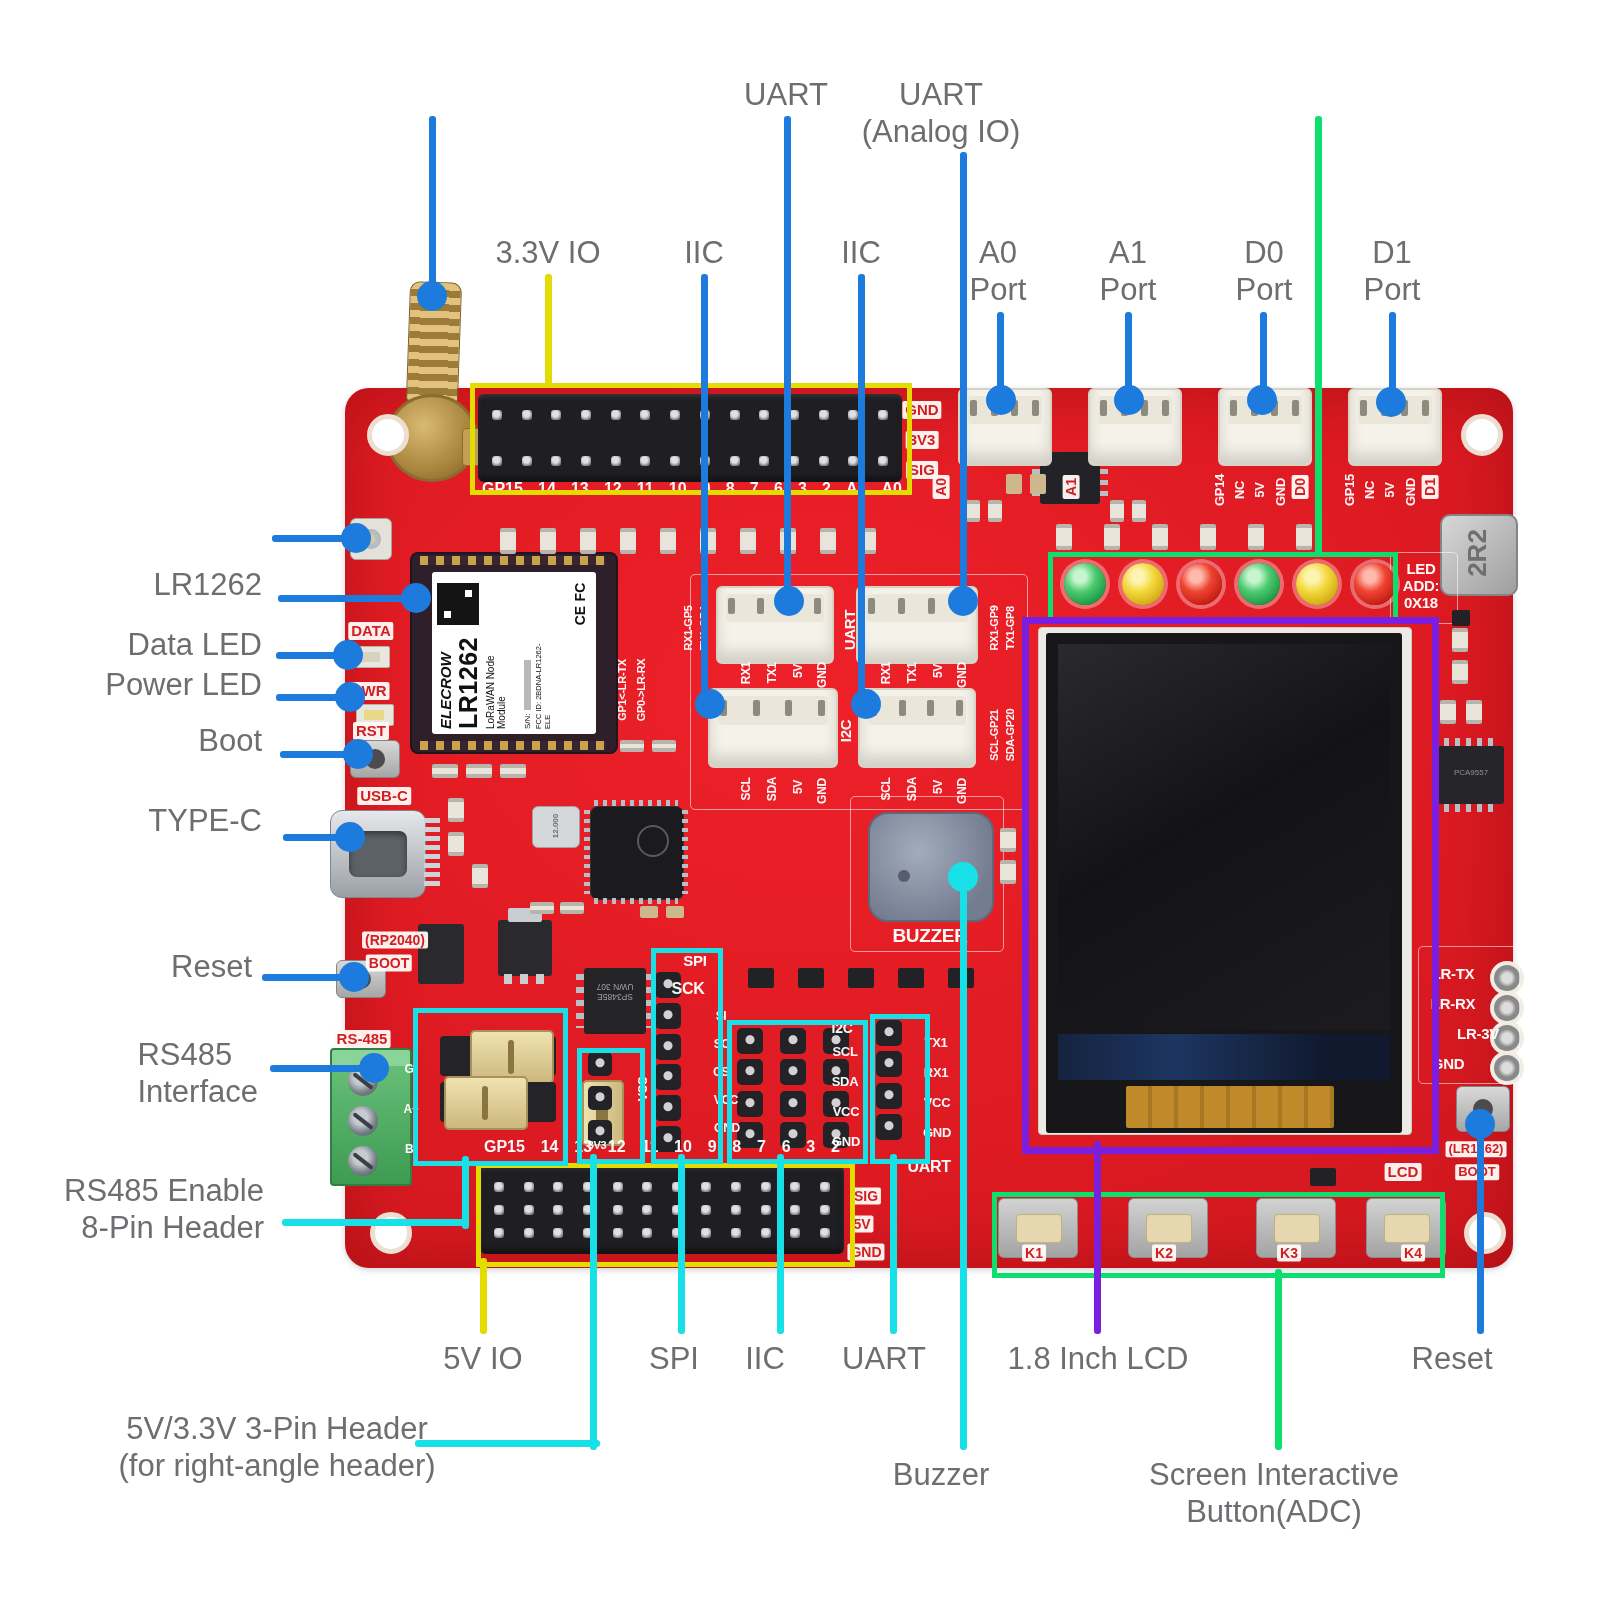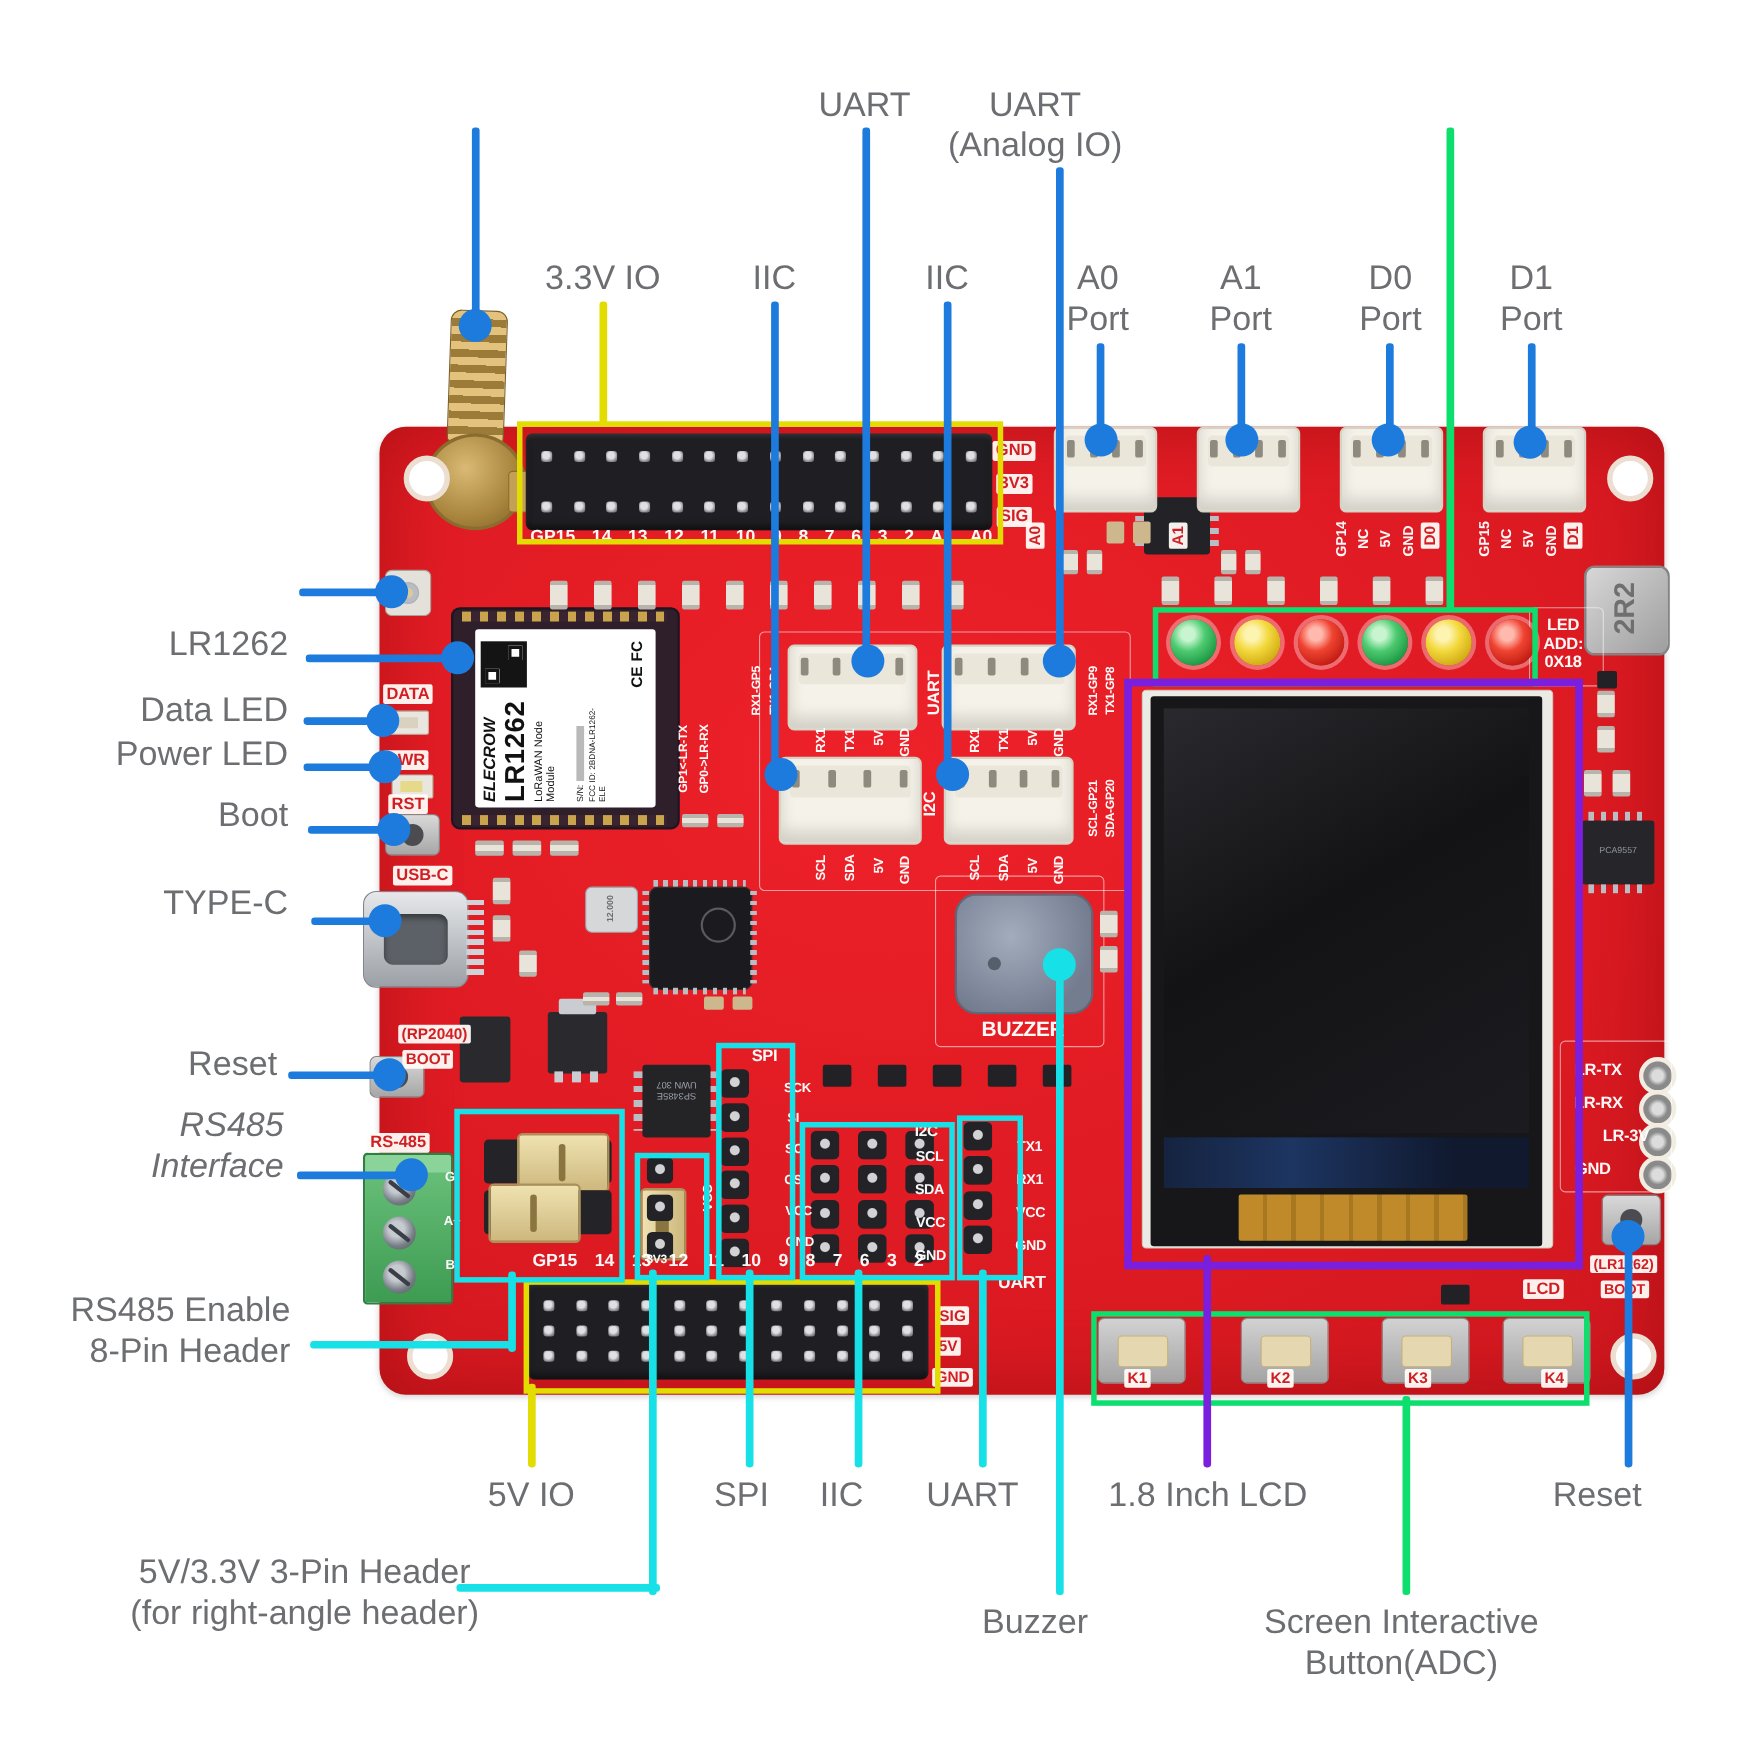--- a/index.html
+++ b/index.html
@@ -458,21 +458,21 @@
       <div class="silk" style="left: 963px; top: 675px; font-size: 12px; transform: translate(-50%, -50%) rotate(-90deg);">GND</div>
       <div class="silk" style="left: 747px; top: 789px; font-size: 12px; transform: translate(-50%, -50%) rotate(-90deg);">SCL</div>
       <div class="silk" style="left: 773px; top: 789px; font-size: 12px; transform: translate(-50%, -50%) rotate(-90deg);">SDA</div>
       <div class="silk" style="left: 799px; top: 787px; font-size: 12px; transform: translate(-50%, -50%) rotate(-90deg);">5V</div>
       <div class="silk" style="left: 823px; top: 791px; font-size: 12px; transform: translate(-50%, -50%) rotate(-90deg);">GND</div>
       <div class="silk" style="left: 887px; top: 789px; font-size: 12px; transform: translate(-50%, -50%) rotate(-90deg);">SCL</div>
       <div class="silk" style="left: 913px; top: 789px; font-size: 12px; transform: translate(-50%, -50%) rotate(-90deg);">SDA</div>
       <div class="silk" style="left: 939px; top: 787px; font-size: 12px; transform: translate(-50%, -50%) rotate(-90deg);">5V</div>
       <div class="silk" style="left: 963px; top: 791px; font-size: 12px; transform: translate(-50%, -50%) rotate(-90deg);">GND</div>
       <div class="silk" style="left: 695px; top: 961px; font-size: 15px; transform: translate(-50%, -50%);">SPI</div>
-      <div class="silk" style="left: 725px; top: 989px; font-size: 12px; transform: translate(-50%, -50%);">SCK</div>
+      <div class="silk" style="left: 688px; top: 989px; font-size: 16px; transform: translate(-50%, -50%);">SCK</div>
       <div class="silk" style="left: 721px; top: 1017px; font-size: 12px; transform: translate(-50%, -50%);">SI</div>
       <div class="silk" style="left: 722px; top: 1045px; font-size: 12px; transform: translate(-50%, -50%);">SO</div>
       <div class="silk" style="left: 721px; top: 1073px; font-size: 12px; transform: translate(-50%, -50%);">CS</div>
       <div class="silk" style="left: 726px; top: 1101px; font-size: 12px; transform: translate(-50%, -50%);">VCC</div>
       <div class="silk" style="left: 727px; top: 1129px; font-size: 12px; transform: translate(-50%, -50%);">GND</div>
       <div class="silk" style="left: 842px; top: 1029px; font-size: 14px; transform: translate(-50%, -50%);">I2C</div>
       <div class="silk" style="left: 845px; top: 1052px; font-size: 13px; transform: translate(-50%, -50%);">SCL</div>
       <div class="silk" style="left: 845px; top: 1082px; font-size: 13px; transform: translate(-50%, -50%);">SDA</div>
       <div class="silk" style="left: 846px; top: 1112px; font-size: 13px; transform: translate(-50%, -50%);">VCC</div>
       <div class="silk" style="left: 846px; top: 1142px; font-size: 13px; transform: translate(-50%, -50%);">GND</div>
@@ -585,21 +585,21 @@
       <div class="callout-dot" style="left: 343px; top: 739px; background: rgb(28, 123, 220);"></div>
       <div class="callout-text" style="top: 722px; right: 1338px; text-align: right;">Boot</div>
       <div class="callout-seg" style="left: 283px; top: 833.5px; width: 67px; height: 7px; background: rgb(28, 123, 220);"></div>
       <div class="callout-dot" style="left: 335px; top: 822px; background: rgb(28, 123, 220);"></div>
       <div class="callout-text" style="top: 802px; right: 1338px; text-align: right;">TYPE-C</div>
       <div class="callout-seg" style="left: 262px; top: 973.5px; width: 92px; height: 7px; background: rgb(28, 123, 220);"></div>
       <div class="callout-dot" style="left: 339px; top: 962px; background: rgb(28, 123, 220);"></div>
       <div class="callout-text" style="top: 948px; right: 1348px; text-align: right;">Reset</div>
       <div class="callout-seg" style="left: 270px; top: 1064.5px; width: 104px; height: 7px; background: rgb(28, 123, 220);"></div>
       <div class="callout-dot" style="left: 359px; top: 1053px; background: rgb(28, 123, 220);"></div>
-      <div class="callout-text" style="top: 1004px; right: 1342px; text-align: right; font-style: italic;">RS485
+      <div class="callout-text" style="top: 1036px; right: 1342px; ">RS485
 Interface</div>
       <div class="callout-seg" style="left: 282px; top: 1218.5px; width: 183px; height: 7px; background: rgb(23, 225, 230);"></div>
       <div class="callout-seg" style="left: 461.5px; top: 1156px; width: 7px; height: 73px; background: rgb(23, 225, 230);"></div>
       <div class="callout-text" style="top: 1172px; right: 1336px; text-align: right;">RS485 Enable
 8-Pin Header</div>
       <div class="callout-seg" style="left: 479.5px; top: 1258px; width: 7px; height: 76px; background: rgb(226, 220, 0);"></div>
       <div class="callout-text" style="top: 1340px; left: 483px; transform: translateX(-50%); text-align: center;">5V IO</div>
       <div class="callout-seg" style="left: 677.5px; top: 1154px; width: 7px; height: 180px; background: rgb(23, 225, 230);"></div>
       <div class="callout-text" style="top: 1340px; left: 674px; transform: translateX(-50%); text-align: center;">SPI</div>
       <div class="callout-seg" style="left: 776.5px; top: 1154px; width: 7px; height: 180px; background: rgb(23, 225, 230);"></div>

